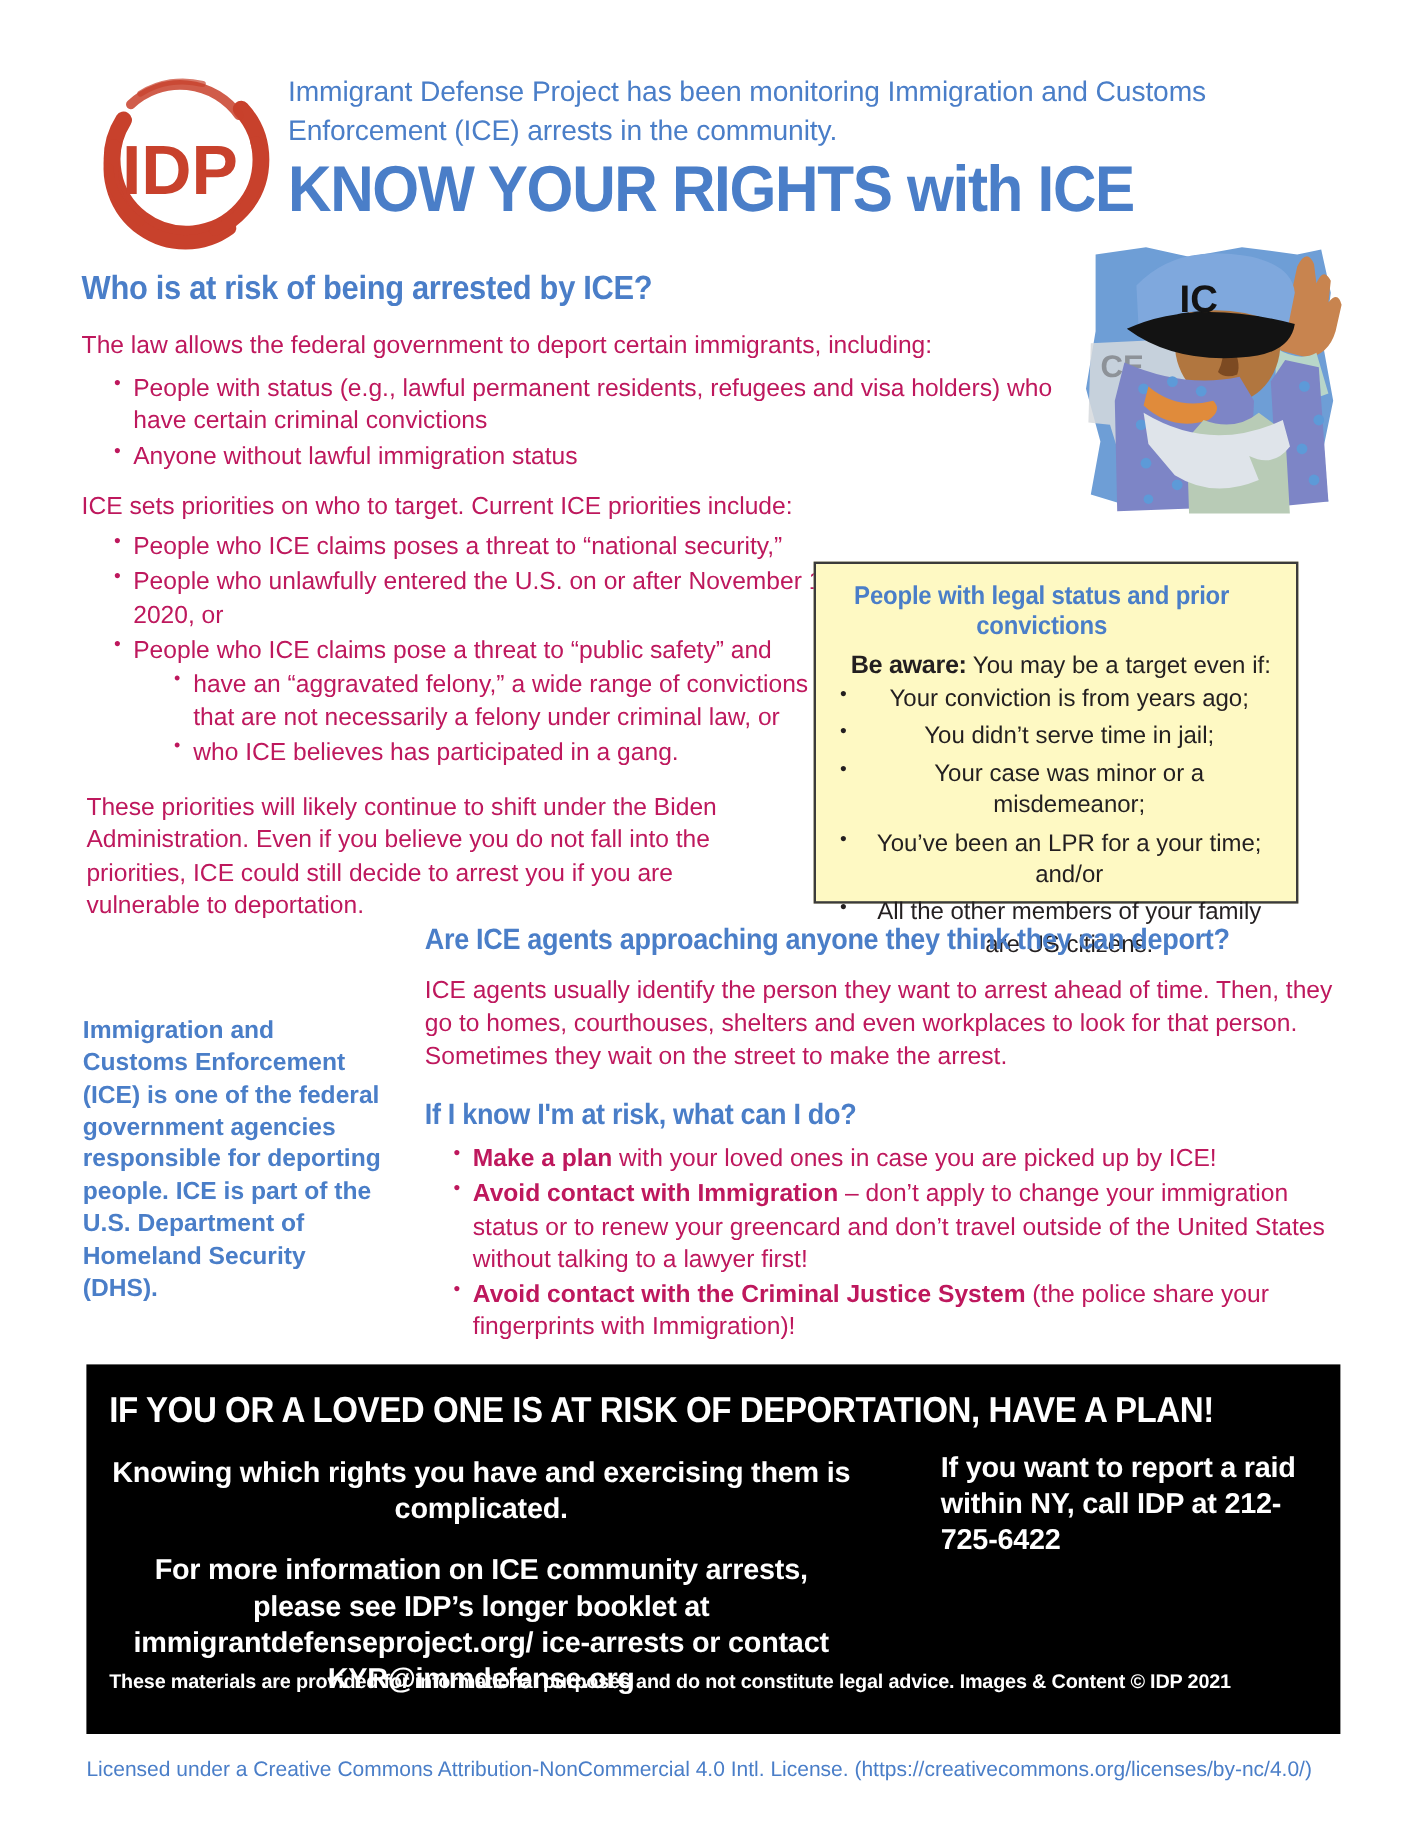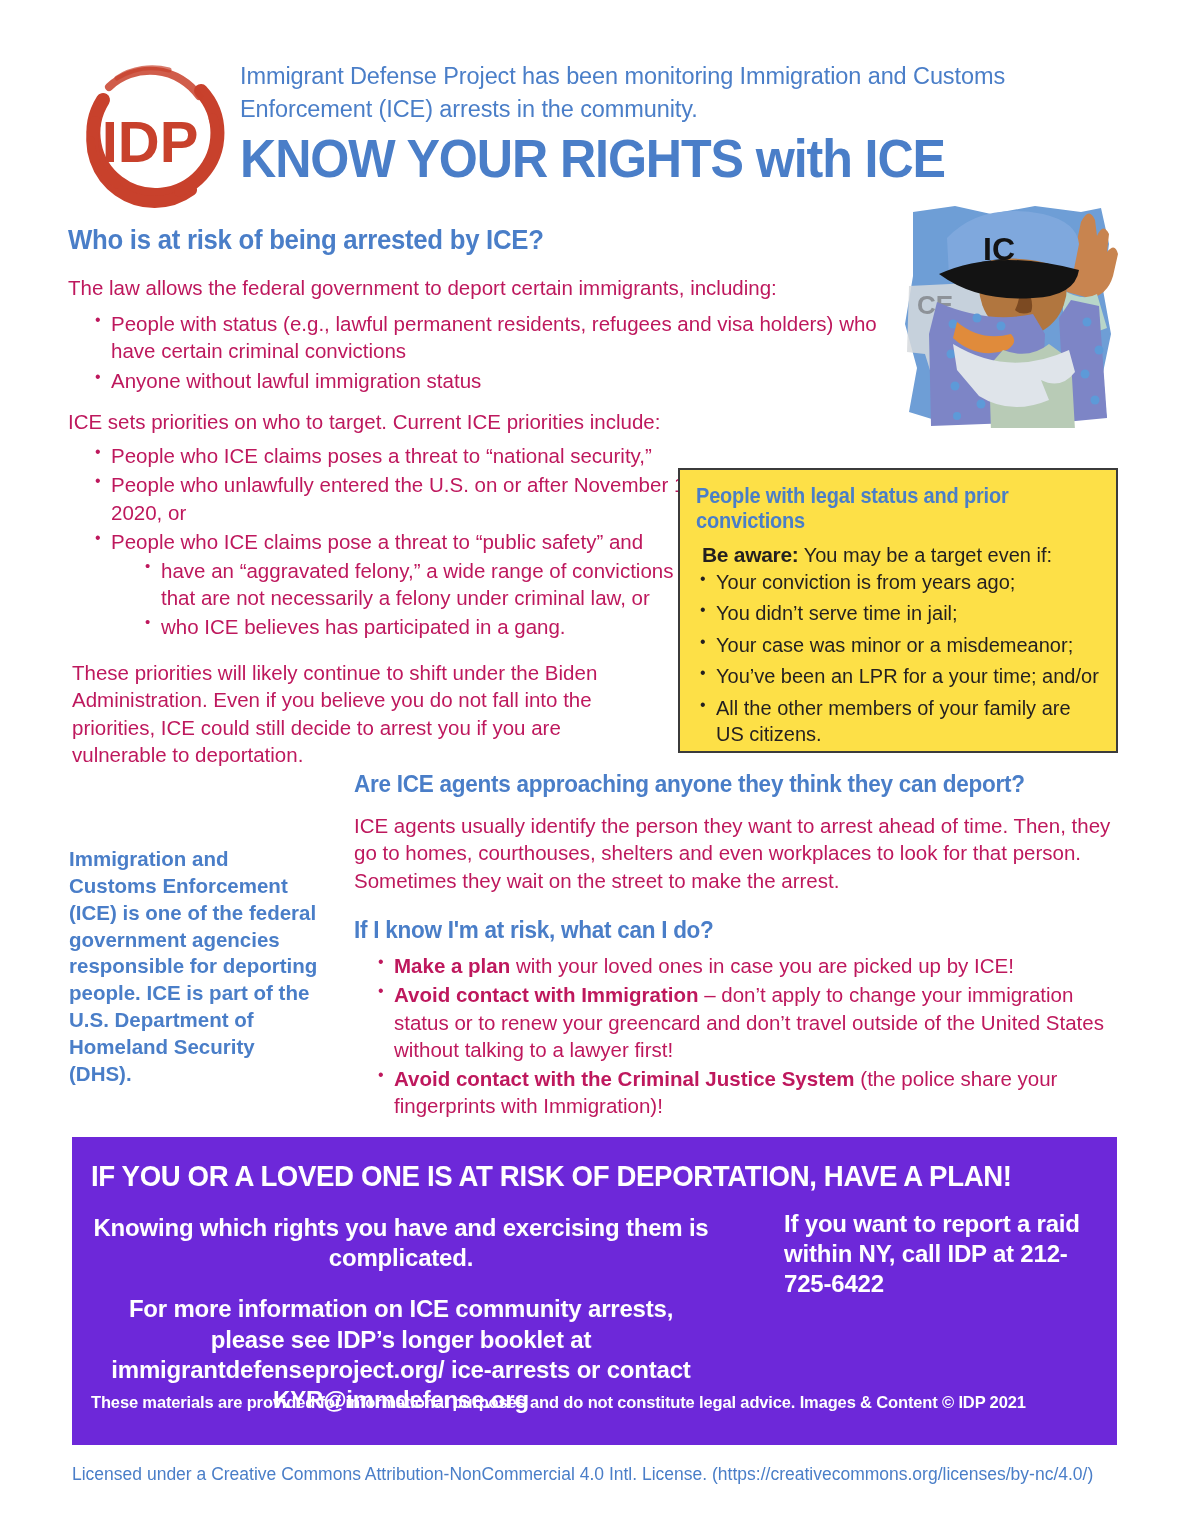--- a/index.html
+++ b/index.html
@@ -141,26 +141,27 @@
   .s1-tail {
     position: absolute;
     left: 72px; top: 659px;
     width: 570px;
   }
 
   
   .callout {
     position: absolute;
     left: 678px; top: 468px;
-    width: 440px;
+    width: 404px;
     height: 285px;
     border: 2.5px solid #3b3b3b;
     box-sizing: border-box;
-    background: #fde047;
+    background: #fef9c3;
     padding: 14px 14px 0 16px;
+    text-align: center;
   }
   .callout-title {
     color: #4a7ec8;
     font-weight: bold;
     font-size: 21.5px;
     line-height: 1.18;
     letter-spacing: -0.2px;
     transform: scaleX(0.93);
     transform-origin: left top;
     margin-bottom: 6px;
@@ -217,21 +218,21 @@
     font-weight: bold;
     color: #4a7ec8;
   }
 
   
   .banner {
     position: absolute;
     left: 72px; top: 1137px;
     width: 1045px;
     height: 308px;
-    background: #6d28d9;
+    background: #000000;
     color: #ffffff;
   }
   .banner-head {
     position: absolute;
     left: 19px; top: 22px;
     font-size: 30px;
     font-weight: bold;
     letter-spacing: -0.4px;
     transform: scaleX(0.92);
     transform-origin: left top;

